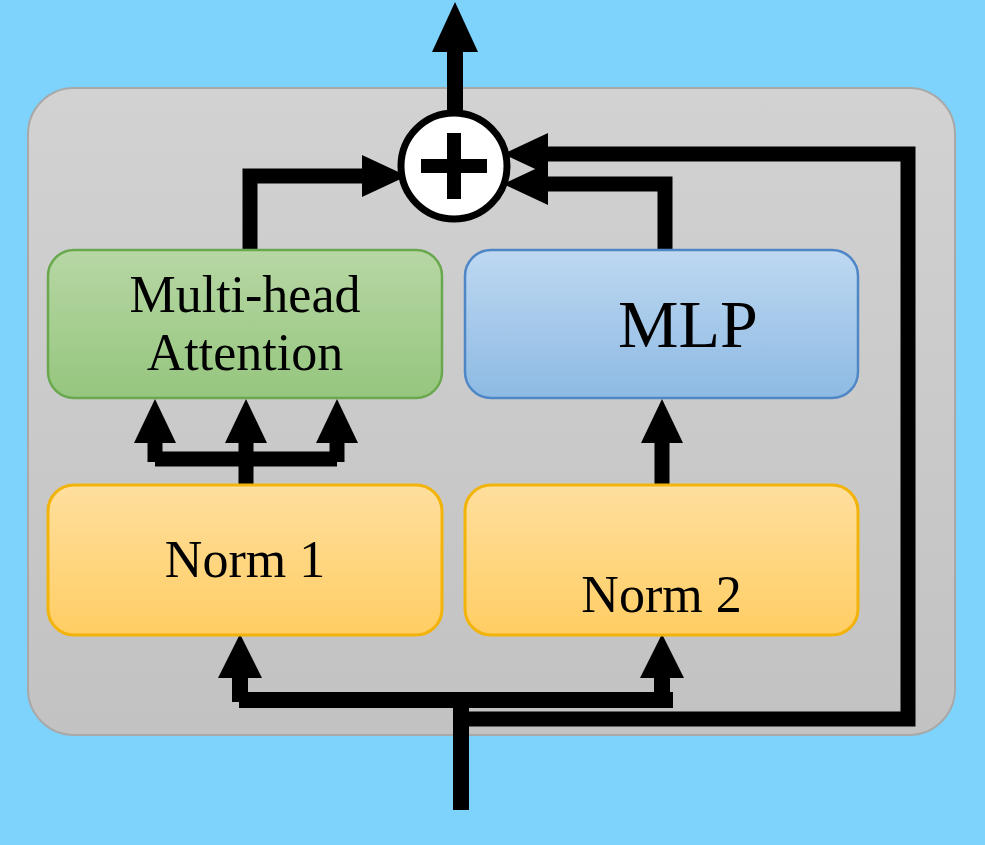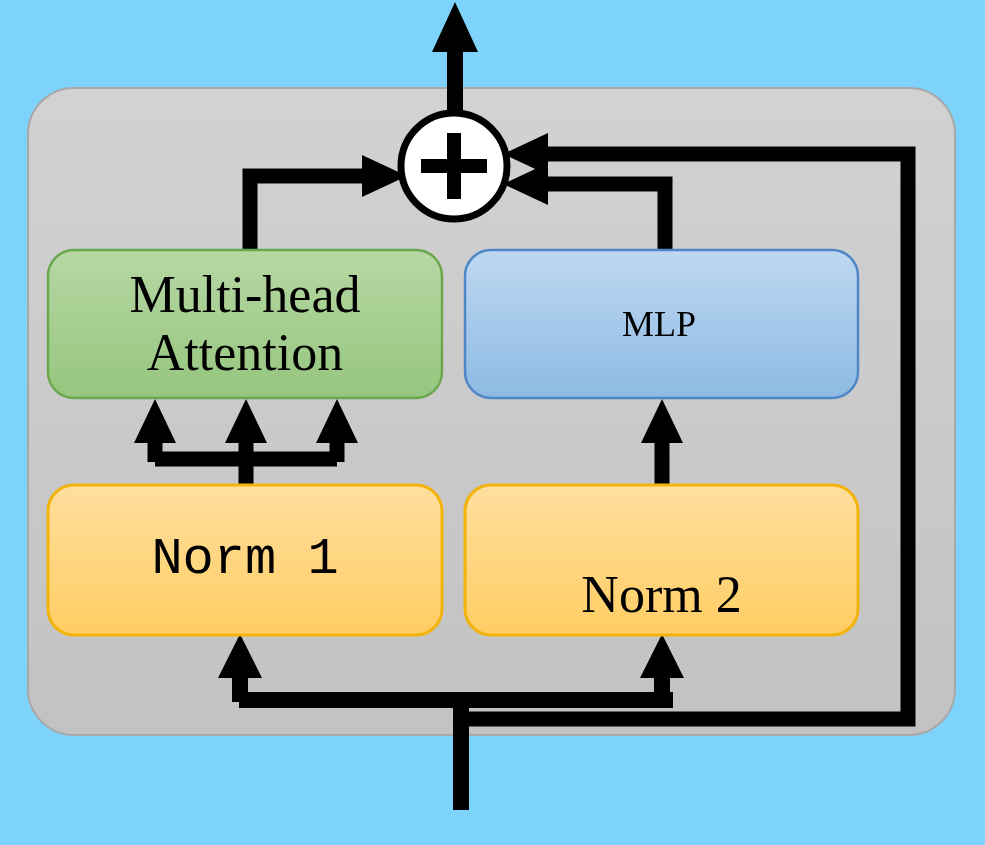--- a/index.html
+++ b/index.html
@@ -37,26 +37,26 @@
     white-space: pre-line;
     pointer-events: none;
     user-select: none;
   }
   #label-mha {
     left: 48px;  top: 250px;  width: 394px; height: 148px;
     font-size: 52px;
   }
   #label-mlp {
     left: 465px; top: 250px;  width: 388px; height: 148px;
-    font-size: 36px;
+    font-size: 68px;
+    padding-left: 29px;
   }
   #label-norm1 {
     left: 48px;  top: 485px;  width: 394px; height: 150px;
     font-size: 52px;
-    font-family: Liberation Mono, monospace;
   }
   #label-norm2 {
     left: 465px; top: 485px;  width: 393px; height: 150px;
     font-size: 52px;
     margin-top: 35px;
   }
 </style>
 </head>
 <body>
 

